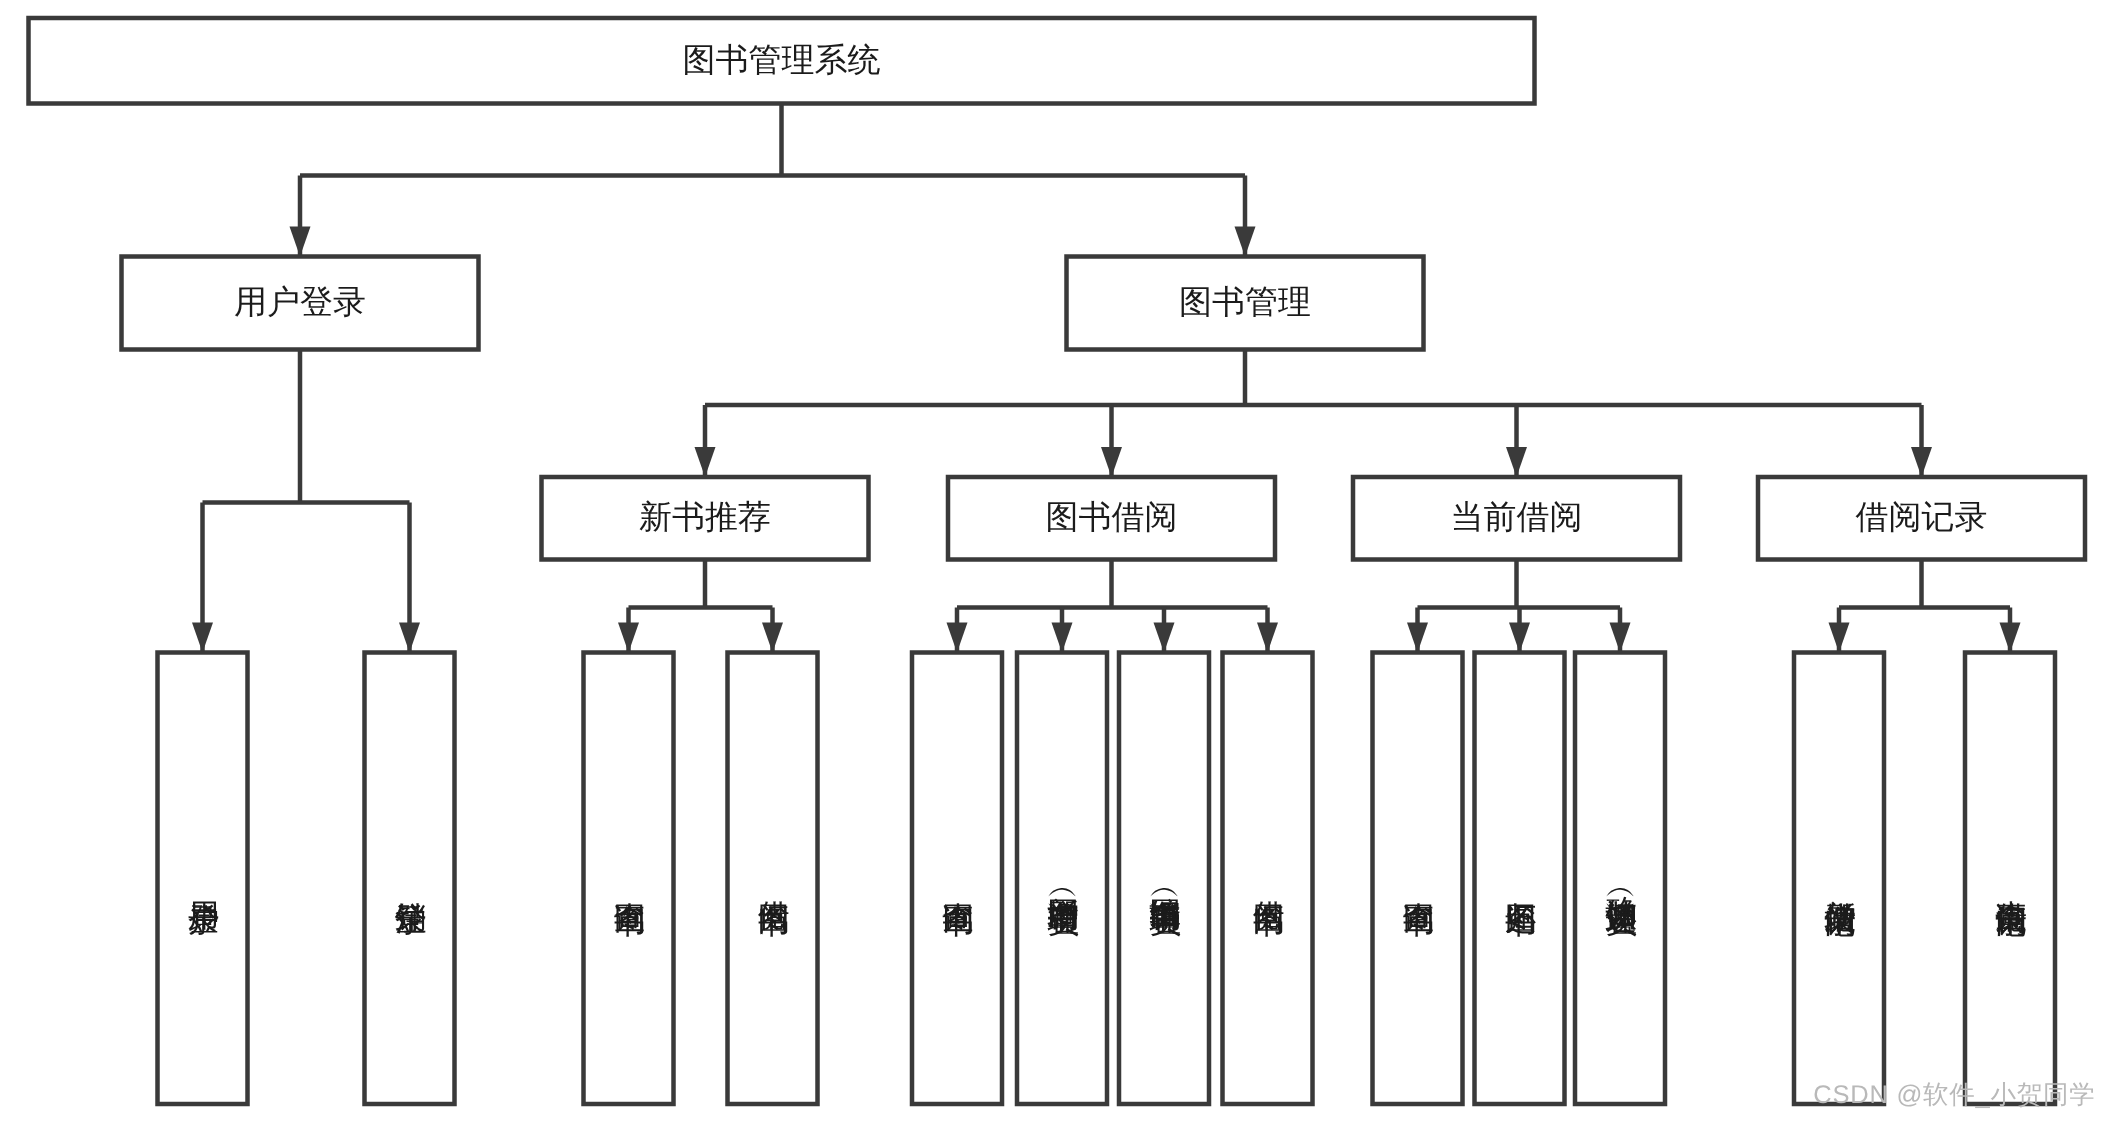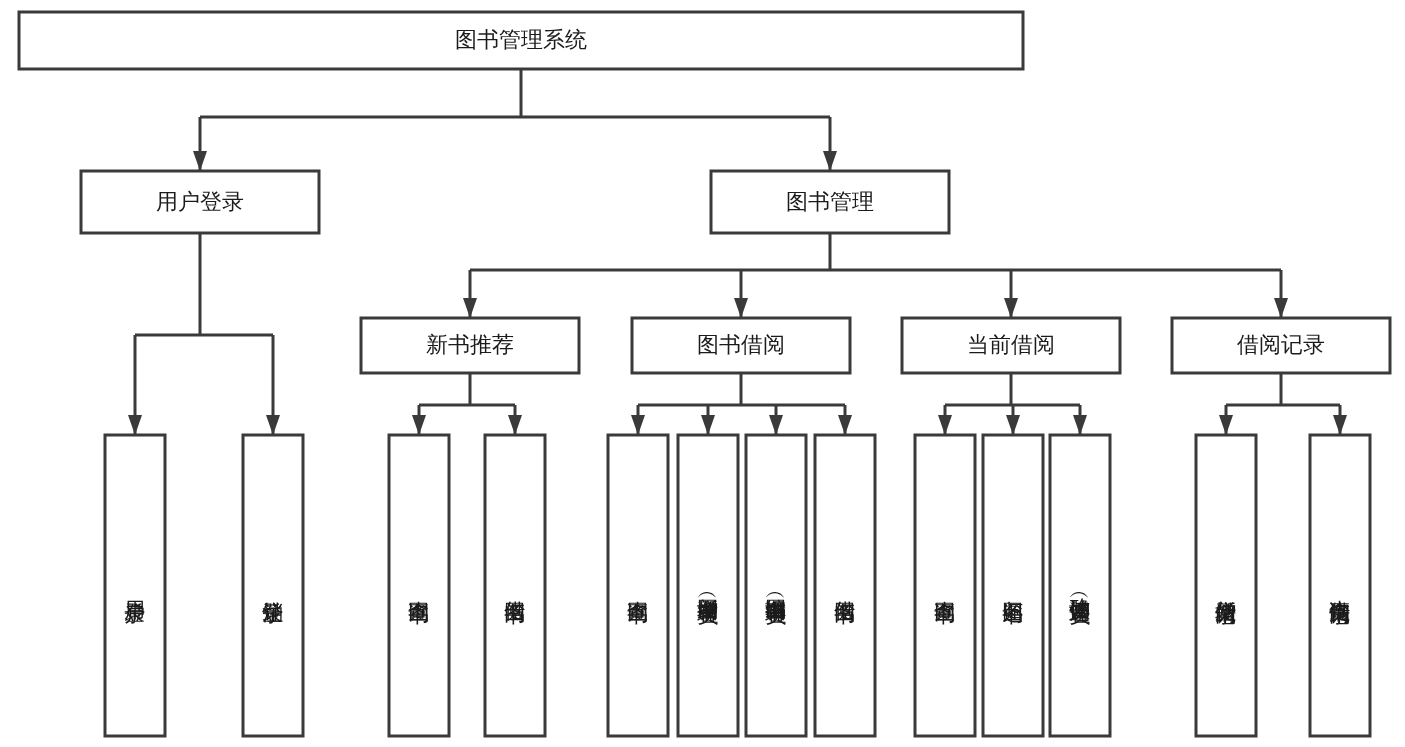--- a/index.html
+++ b/index.html
@@ -172,13 +172,14 @@
       <div class="node-label-v" style="left: 608px; top: 435px; width: 60px; height: 301px;">查询图书</div>
       <div class="node-label-v" style="left: 678px; top: 435px; width: 60px; height: 301px;">新增图书（管理员）</div>
       <div class="node-label-v" style="left: 746px; top: 435px; width: 60px; height: 301px;">编辑图书（管理员）</div>
       <div class="node-label-v" style="left: 815px; top: 435px; width: 60px; height: 301px;">借阅图书</div>
       <div class="node-label-v" style="left: 915px; top: 435px; width: 60px; height: 301px;">查询图书</div>
       <div class="node-label-v" style="left: 983px; top: 435px; width: 60px; height: 301px;">归还图书</div>
       <div class="node-label-v" style="left: 1050px; top: 435px; width: 60px; height: 301px;">确认归还（管理员）</div>
       <div class="node-label-v" style="left: 1196px; top: 435px; width: 60px; height: 301px;">新增借阅记录</div>
       <div class="node-label-v" style="left: 1310px; top: 435px; width: 60px; height: 301px;">查询借阅记录</div>
     </div>
+  <div class="watermark">CSDN @软件_小贺同学</div>
 </div>
 
 </body></html>

